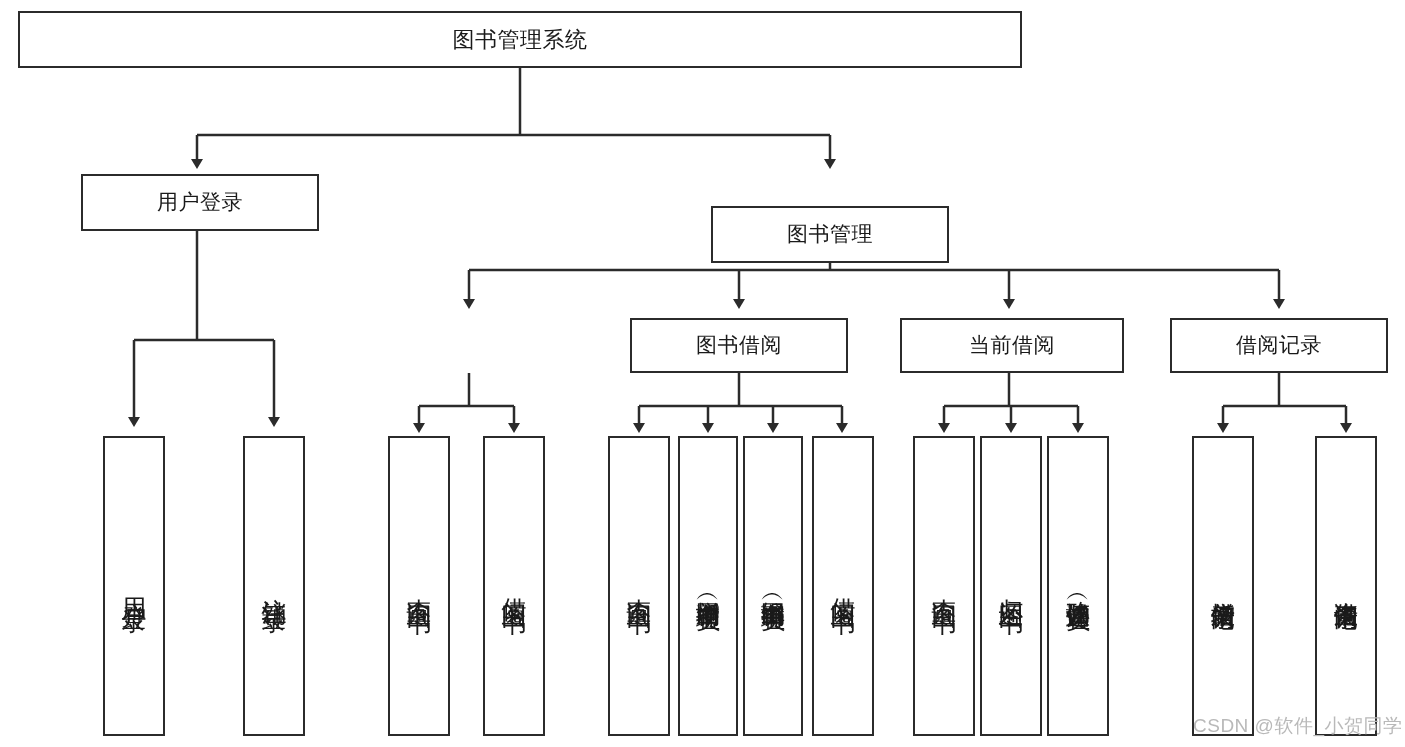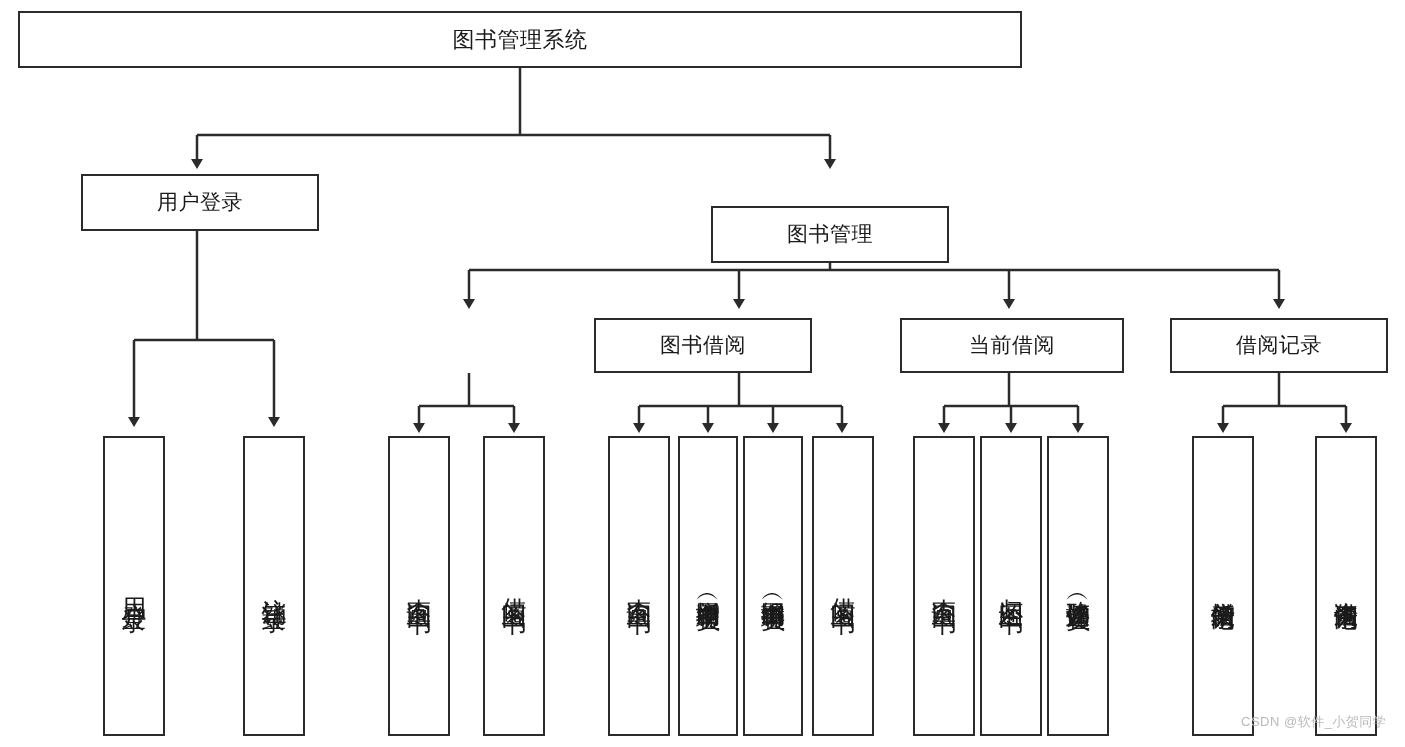--- a/index.html
+++ b/index.html
@@ -64,25 +64,24 @@
     letter-spacing: 4px;
     white-space: nowrap;
   }
   .node.vert.tight .label {
     font-size: 24px;
     letter-spacing: 1px;
   }
   .watermark {
     position: absolute;
     color: #b9b9b9;
-    font-size: 13px;
+    font-size: 19px;
     letter-spacing: 0.5px;
     white-space: nowrap;
     user-select: none;
-    padding-left: 48px;
   }
 </style>
 </head>
 <body>
 
 <div id="canvas">
 
   <svg id="wires" viewBox="0 0 1405 747" xmlns="http://www.w3.org/2000/svg">
     <defs>
       <marker id="arrow" markerWidth="10" markerHeight="12" refX="1" refY="6" orient="auto" markerUnits="userSpaceOnUse">
@@ -139,21 +138,21 @@
 
   <div class="node horiz" style="left:81px; top:174px; width:238px; height:57px;">
     <span class="label">用户登录</span>
   </div>
 
   <div class="node horiz" style="left:711px; top:174px; width:238px; height:57px;margin-top:32px;">
     <span class="label">图书管理</span>
   </div>
 
 
-  <div class="node horiz" style="left:594px; top:318px; width:218px; height:55px;">
+  <div class="node horiz" style="left:630px; top:318px; width:218px; height:55px;">
     <span class="label">图书借阅</span>
   </div>
 
   <div class="node horiz" style="left:900px; top:318px; width:224px; height:55px;">
     <span class="label">当前借阅</span>
   </div>
 
   <div class="node horiz" style="left:1170px; top:318px; width:218px; height:55px;">
     <span class="label">借阅记录</span>
   </div>

